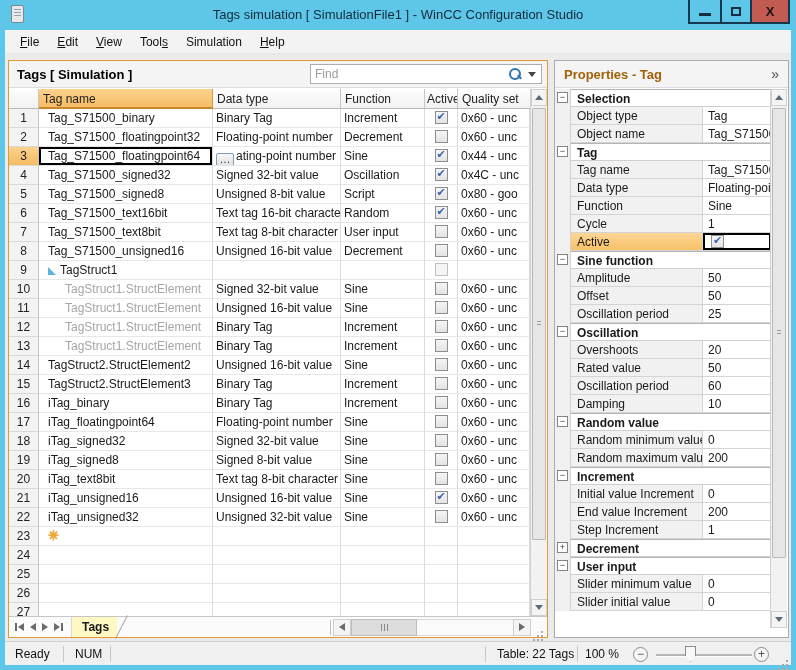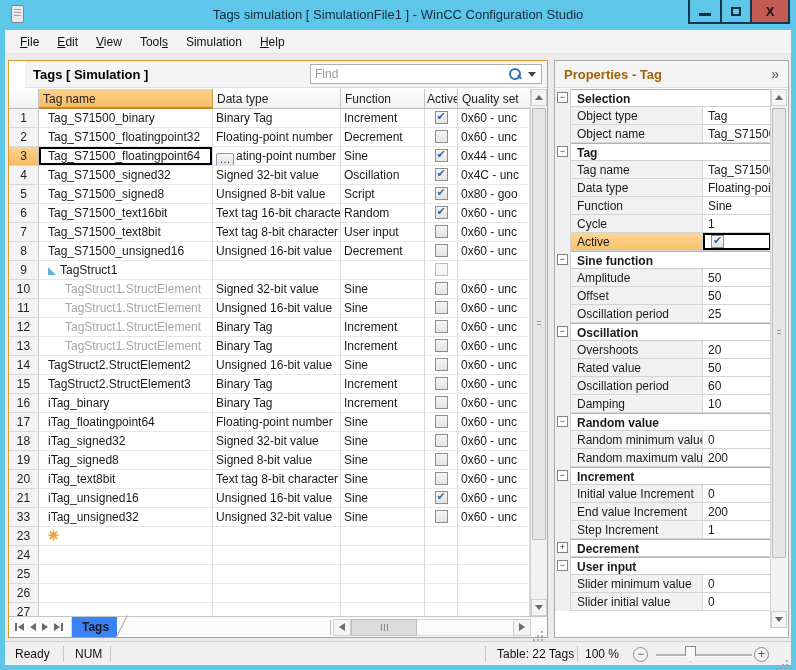--- a/index.html
+++ b/index.html
@@ -24,21 +24,21 @@
   
   .menubar { position:absolute; top:30px; left:5px; right:5px; height:24px; background:#f3f3f3; display:flex; align-items:center; padding-left:6px; border-bottom:1px solid #e6e6e6; }
   .menu-item { padding:4px 9px; color:#111; cursor:default; }
   .menu-item u { text-decoration:underline; }
 
   
   .workspace { position:absolute; top:54px; left:5px; right:5px; bottom:29px; background:#ebebeb; }
 
   
   .tags-panel { position:absolute; left:3px; top:6px; width:540px; height:578px; background:#fff; border:1px solid #E09A35; }
-  .panel-header { position:relative; height:27px; background:#f4f4f4; border-bottom:1px solid #dcdcdc;margin-left:16px; }
+  .panel-header { position:relative; height:27px; background:#f4f4f4; border-bottom:1px solid #dcdcdc; }
   .panel-title { font-weight:bold; font-size:13px; padding:6px 0 0 8px; color:#000; }
   .find-box { position:absolute; right:5px; top:3px; width:232px; height:20px; background:#fff; border:1px solid #aeaeae; display:flex; align-items:center; }
   .find-text { flex:1; color:#9b9b9b; padding-left:4px; }
   .find-mag { width:14px; height:14px; position:relative; margin-right:6px; }
   .find-mag::before { content:""; position:absolute; left:1px; top:1px; width:8px; height:8px; border:2px solid #2E74B5; border-radius:50%; }
   .find-mag::after { content:""; position:absolute; left:9px; top:9px; width:5px; height:2px; background:#2E74B5; transform:rotate(45deg); }
   .find-caret { width:0; height:0; border-left:4px solid transparent; border-right:4px solid transparent; border-top:5px solid #444; margin-right:5px; }
 
   .grid { position:absolute; left:0; right:0; top:28px; bottom:21px; overflow:hidden; }
   .grid-header { display:flex; height:20px; }
@@ -81,21 +81,21 @@
   .sb-grip { position:absolute; left:4px; right:4px; top:50%; height:6px; margin-top:-3px;
       background:repeating-linear-gradient(#9a9a9a 0 1px, transparent 1px 3px); }
 
   
   .tabbar { position:absolute; left:0; right:0; bottom:0; height:21px; background:#fbfbfb; border-top:1px solid #c6c6c6; display:flex; align-items:center; }
   .navbtns { display:flex; gap:6px; padding:0 8px 0 6px; align-items:center; border-right:1px solid #d9d9d9; height:100%; }
   .nav-ic { display:flex; align-items:center; gap:1px; }
   .tl { width:0; height:0; border-top:4px solid transparent; border-bottom:4px solid transparent; border-right:6px solid #6b6b6b; }
   .tr { width:0; height:0; border-top:4px solid transparent; border-bottom:4px solid transparent; border-left:6px solid #6b6b6b; }
   .tb { width:2px; height:8px; background:#6b6b6b; }
-  .sheet-tab { font-weight:bold; padding:3px 8px 15px 10px; height:100%; background:#3b82f6; }
+  .sheet-tab { font-weight:bold; padding:3px 8px 15px 10px; height:100%; background:#fef9c3; }
   .tab-slant { width:1px; height:26px; background:#a8a8a8; transform:rotate(27deg); margin:0 8px 0 4px; }
   .hscroll { margin-left:auto; display:flex; align-items:center; height:17px; margin-right:2px; }
   .hs-sep { width:1px; height:15px; background:#c0c0c0; margin-right:2px; }
   .hs-btn { width:18px; height:17px; background:#f4f4f4; border:1px solid #cfcfcf; display:flex; align-items:center; justify-content:center; }
   .hs-thumb { width:66px; height:17px; background:#dcdcdc; border:1px solid #bdbdbd; display:flex; align-items:center; justify-content:center; gap:2px; }
   .hs-grip { width:1px; height:7px; background:#8a8a8a; }
   .hs-track { width:96px; height:17px; background:#fafafa; border-top:1px solid #d9d9d9; border-bottom:1px solid #d9d9d9; }
   .corner-grip { width:14px; height:17px; position:relative; }
   .corner-grip::after { content:""; position:absolute; right:2px; bottom:3px; width:2px; height:2px; background:#ababab;
       box-shadow:-4px 4px 0 #ababab, 0 4px 0 #ababab, -8px 8px 0 #ababab, -4px 8px 0 #ababab, 0 8px 0 #ababab; }
@@ -384,21 +384,21 @@
               <div class="rownum">21</div>
               <div class="cell c-name">iTag_unsigned16</div>
               <div class="cell c-dtype">Unsigned 16-bit value</div>
               <div class="cell c-func">Sine</div>
               <div class="cell c-active">
                 <div class="cb checked"></div>
               </div>
               <div class="cell c-quality">0x60 - unc</div>
             </div>
             <div class="grow">
-              <div class="rownum">33</div>
+              <div class="rownum">22</div>
               <div class="cell c-name">iTag_unsigned32</div>
               <div class="cell c-dtype">Unsigned 32-bit value</div>
               <div class="cell c-func">Sine</div>
               <div class="cell c-active">
                 <div class="cb"></div>
               </div>
               <div class="cell c-quality">0x60 - unc</div>
             </div>
             <div class="grow">
               <div class="rownum">23</div>

